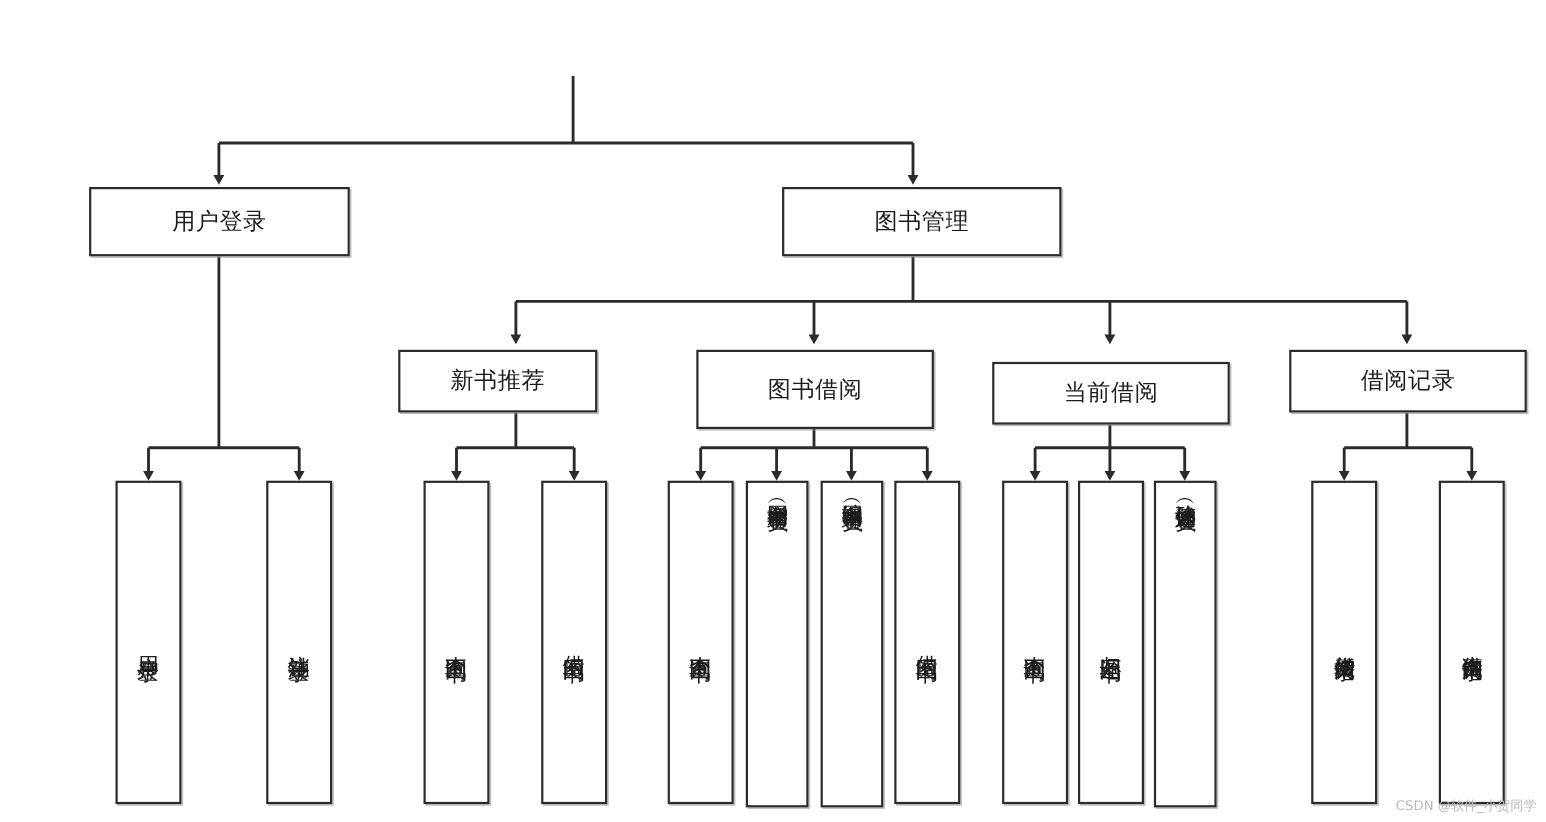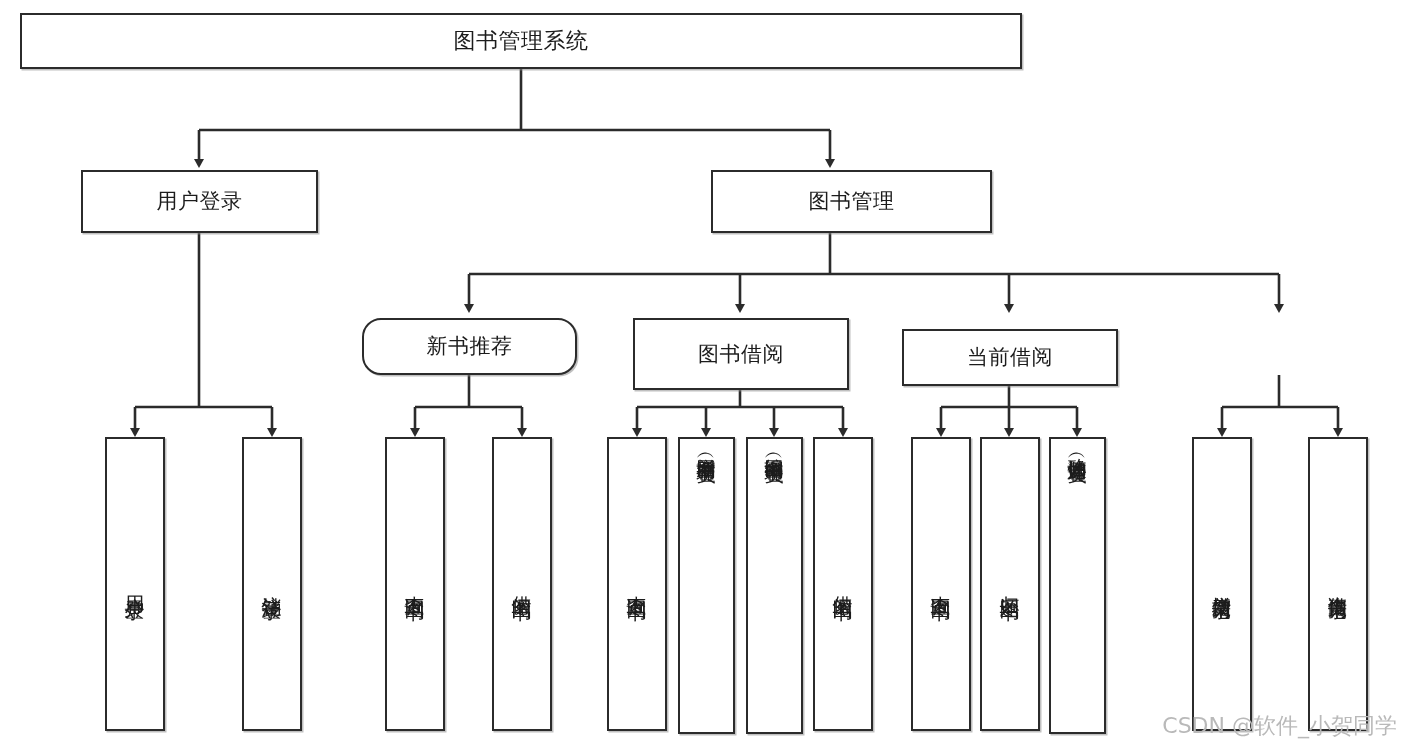--- a/index.html
+++ b/index.html
@@ -66,21 +66,21 @@
     align-self: flex-start;
   }
   .node.v.tall .lbl {
     font-size: 19px;
     letter-spacing: 1px;
   }
   #watermark {
     position: absolute;
     right: 8px;
     bottom: 6px;
-    font-size: 22px;
+    font-size: 12px;
     color: #b9b9b9;
     white-space: nowrap;
     font-family: "DejaVu Sans", "Liberation Sans", sans-serif;
   }
 </style>
 </head>
 <body>
 
 <div id="canvas">
 
@@ -128,40 +128,40 @@
       <path d="M1009,407 L1009,429" marker-end="url(#arrow)"></path>
       <path d="M1077,407 L1077,429" marker-end="url(#arrow)"></path>
 
       <path d="M1279,375 L1279,407"></path>
       <path d="M1222,407 L1338,407"></path>
       <path d="M1222,407 L1222,429" marker-end="url(#arrow)"></path>
       <path d="M1338,407 L1338,429" marker-end="url(#arrow)"></path>
     </g>
   </svg>
 
-  <div class="node h root" style="left:20px; top:13px; width:1002px; height:56px;">
-    <span class="lbl">图书管理系统</span>
-  </div>
 
   <div class="node h" style="left:81px; top:170px; width:237px; height:63px;">
     <span class="lbl">用户登录</span>
   </div>
-  <div class="node h" style="left:711px; top:170px; width:281px; height:63px;align-items:center;">
+  <div class="node h" style="left:711px; top:170px; width:254px; height:63px;align-items:center;">
     <span class="lbl">图书管理</span>
   </div>
 
-  <div class="node h" style="left:362px; top:318px; width:215px; height:57px;border-radius:19px;">
+  <div class="node h" style="left:362px; top:318px; width:181px; height:57px;">
     <span class="lbl">新书推荐</span>
   </div>
   <div class="node h" style="left:633px; top:318px; width:216px; height:72px;">
     <span class="lbl">图书借阅</span>
   </div>
   <div class="node h" style="left:902px; top:318px; width:216px; height:57px;margin-top:11px;">
     <span class="lbl">当前借阅</span>
   </div>
+  <div class="node h" style="left:1172px; top:318px; width:216px; height:57px;">
+    <span class="lbl">借阅记录</span>
+  </div>
 
   <div class="node v" style="left:105px; top:437px; width:60px; height:294px;">
     <span class="lbl">用户登录</span>
   </div>
   <div class="node v" style="left:242px; top:437px; width:60px; height:294px;">
     <span class="lbl">注销登录</span>
   </div>
 
   <div class="node v" style="left:385px; top:437px; width:60px; height:294px;">
     <span class="lbl">查询图书</span>

